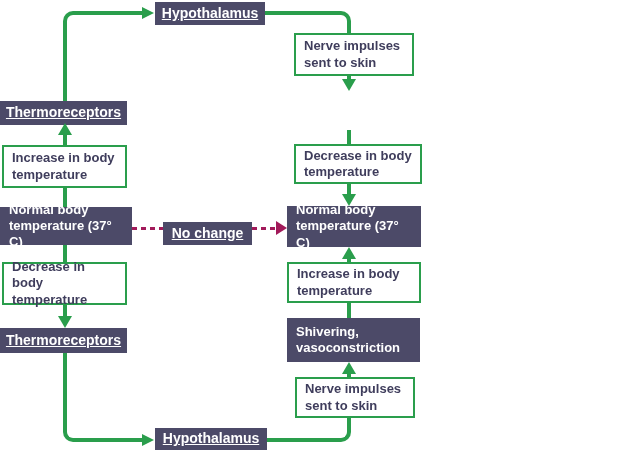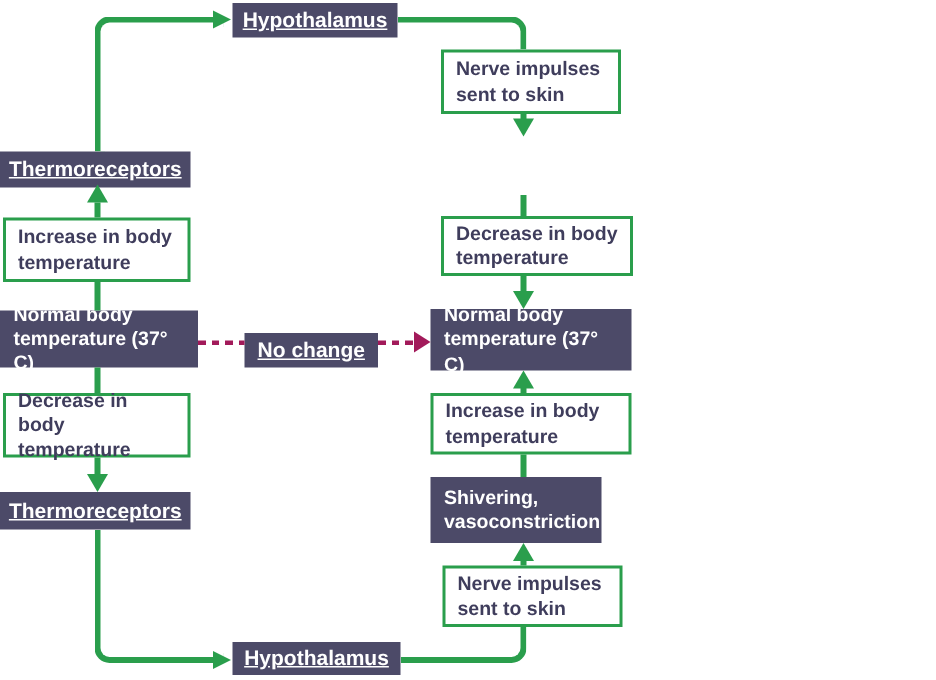--- a/index.html
+++ b/index.html
@@ -113,21 +113,21 @@
   <div class="box-dark lft fs12" style="left:287px;top:206px;width:134px;height:41px;">
     <span class="lbl">Normal body
 temperature (37° C)</span>
   </div>
 
   <div class="box-white" style="left:287px;top:262px;width:134px;height:41px;">
     <span class="lbl">Increase in body
 temperature</span>
   </div>
 
-  <div class="box-dark lft fs13" style="left:287px;top:318px;width:114px;height:44px;">
+  <div class="box-dark lft fs13" style="left:287px;top:318px;width:133px;height:44px;">
     <span class="lbl">Shivering,
 vasoconstriction</span>
   </div>
 
   <div class="box-white" style="left:295px;top:377px;width:120px;height:41px;">
     <span class="lbl">Nerve impulses
 sent to skin</span>
   </div>
 
   <div class="corner corner-tl" style="left:63px;top:11px;width:86px;height:90px;"></div>

